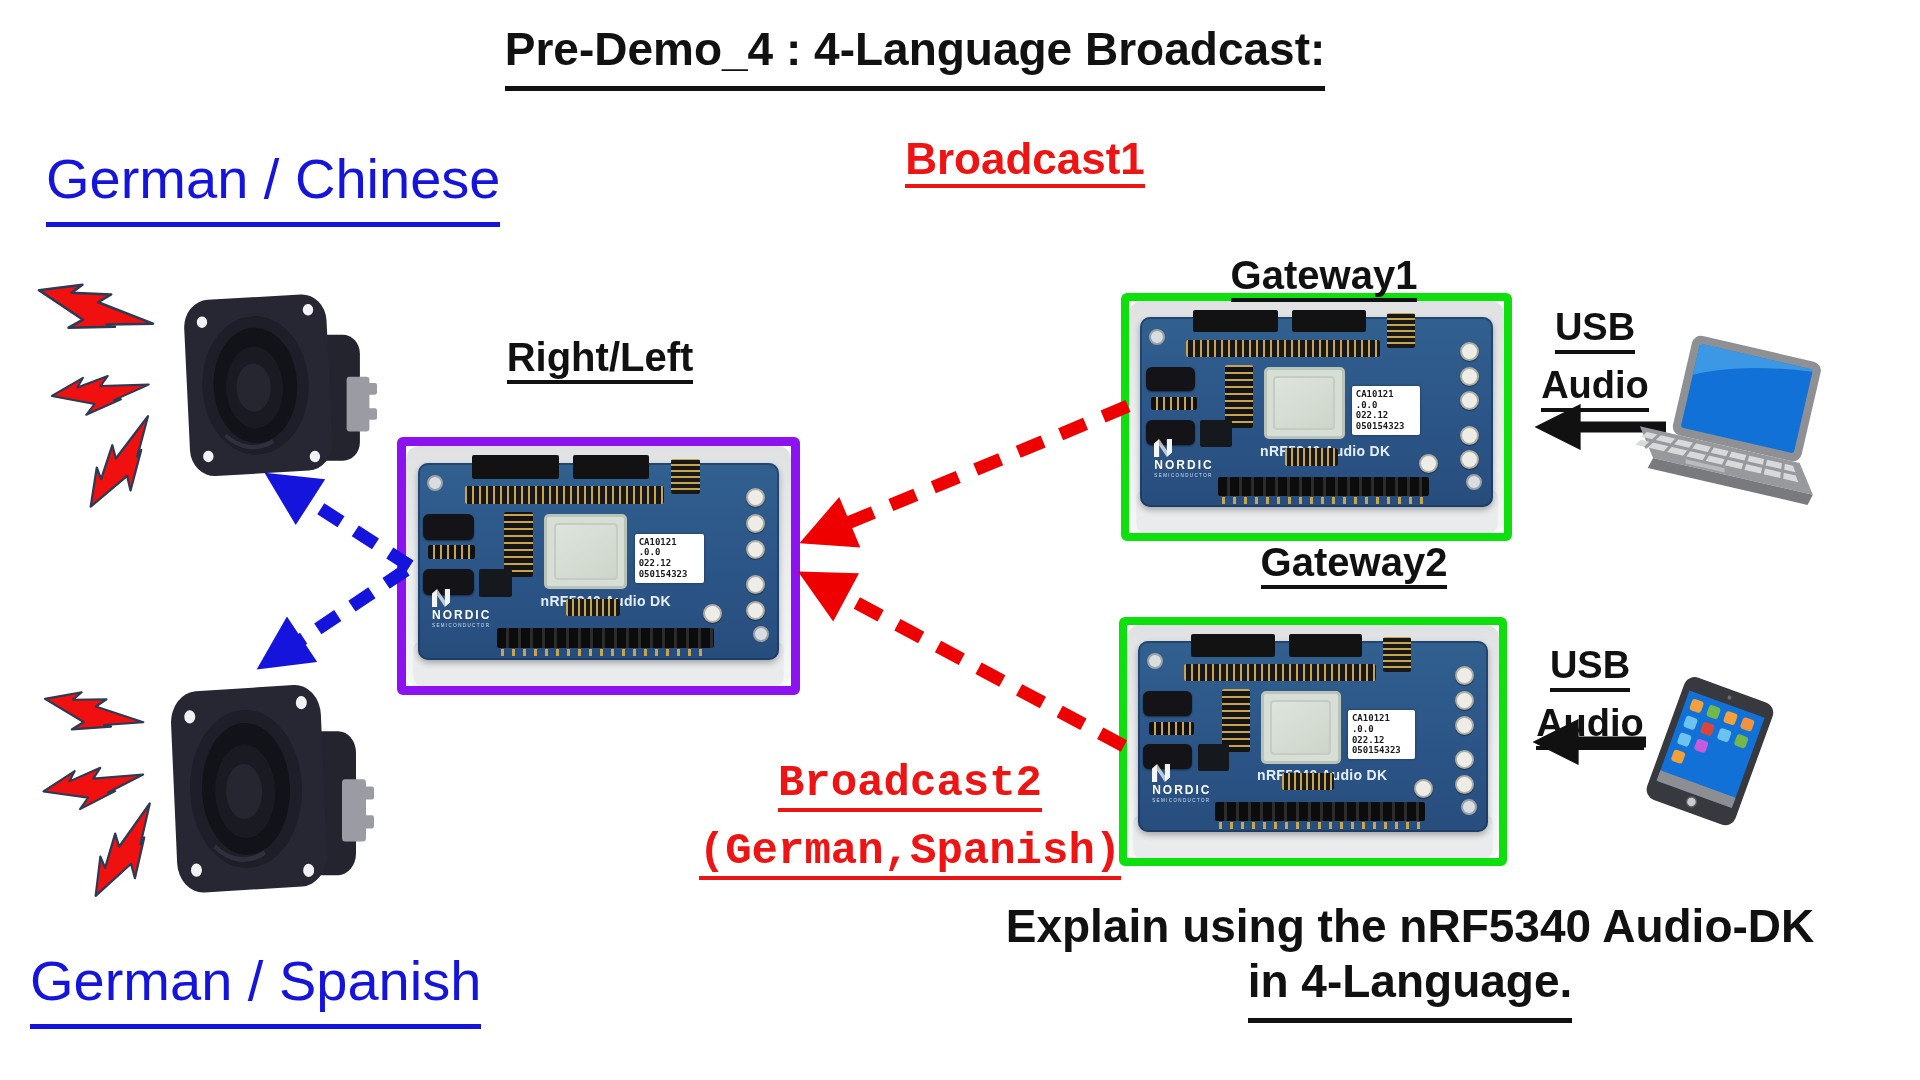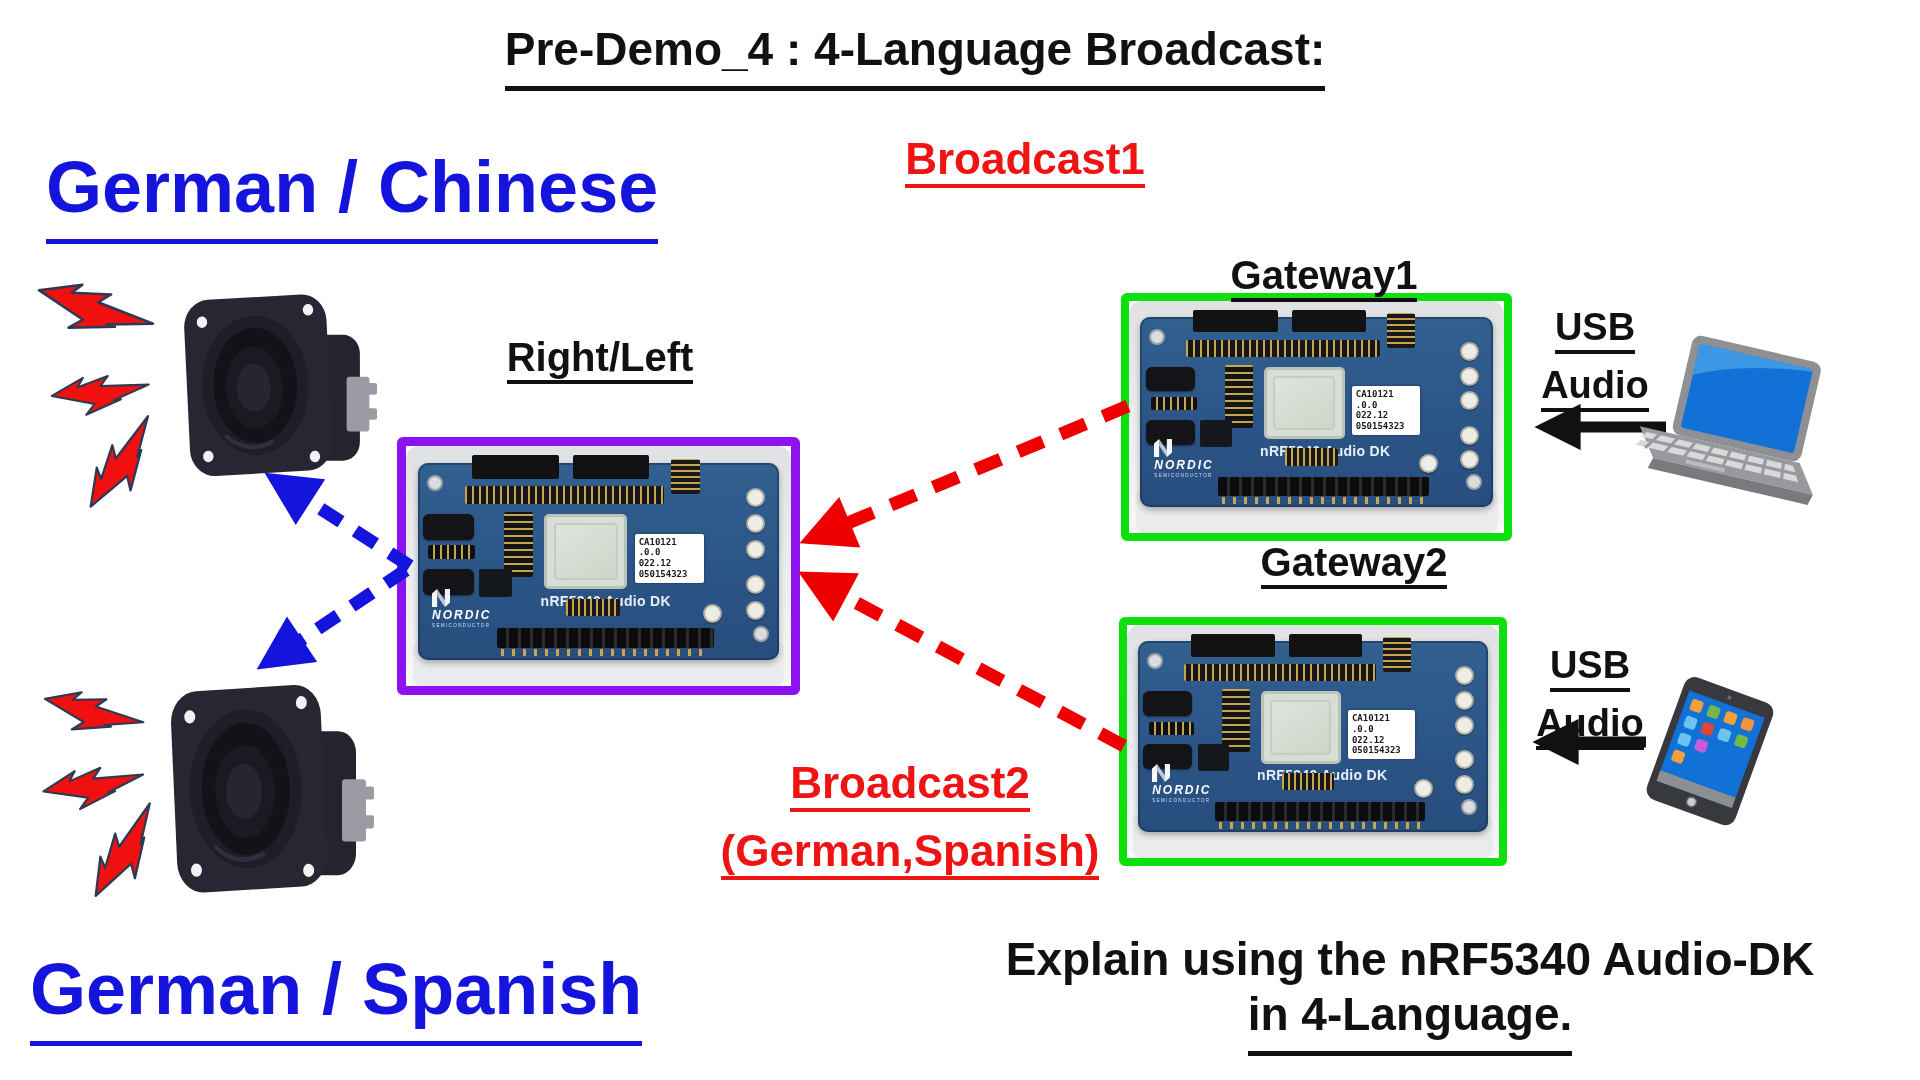--- a/index.html
+++ b/index.html
@@ -8,34 +8,34 @@
     background:#ffffff;
     font-family:"Liberation Sans","DejaVu Sans",sans-serif;
     -webkit-font-smoothing:antialiased;
   }
   .abs{position:absolute;}
   .u{display:inline-block;border-bottom:5px solid currentColor;padding-bottom:13px;line-height:1.05;}
   .u4{display:inline-block;border-bottom:4px solid currentColor;padding-bottom:2px;line-height:1.05;margin-top:12px;}
 
   
   .page-title{left:460px;top:22px;width:910px;font-size:46px;font-weight:bold;color:#111;text-align:center;}
-  .blue-head{font-size:72px;font-weight:bold;color:#1414dd;}
+  .blue-head{font-size:56px;font-weight:normal;color:#1414dd;}
   .gc{left:46px;top:146px;}
   .es{left:30px;top:948px;}
   .red-block{color:#ee1414;font-weight:bold;font-size:44px;text-align:center;line-height:1.5;}
   .b1{left:790px;top:124px;width:470px;}
-  .b2{left:660px;top:748px;width:500px;}
+  .b2{left:660px;top:748px;width:500px;font-family:Liberation Mono, monospace;}
   .blk-label{color:#111;font-weight:bold;font-size:40px;text-align:center;}
   .rl{left:450px;top:324px;width:300px;}
   .gw1{left:1174px;top:242px;width:300px;}
   .gw2{left:1204px;top:529px;width:300px;}
   .usb-block{color:#111;font-weight:bold;font-size:38px;text-align:center;line-height:1.3;width:220px;}
   .usb1{left:1485px;top:296px;}
   .usb2{left:1480px;top:634px;}
-  .explain{left:910px;top:932px;width:1000px;color:#111;font-weight:bold;font-size:46px;text-align:center;line-height:1.2;}
+  .explain{left:910px;top:899px;width:1000px;color:#111;font-weight:bold;font-size:46px;text-align:center;line-height:1.2;}
 
   
   .devbox{box-sizing:border-box;border-radius:6px;background:#fff;}
   .purple{left:397px;top:437px;width:403px;height:258px;border:9px solid #8d12f0;}
   .green1{left:1121px;top:293px;width:391px;height:248px;border:8px solid #0de00d;}
   .green2{left:1119px;top:617px;width:388px;height:249px;border:8px solid #0de00d;}
   .board-slot{position:absolute;inset:0;overflow:hidden;border-radius:13px;}
 
   
   .photo{position:absolute;inset:0;background:linear-gradient(180deg,#dfe1e3 0%,#eceeef 55%,#f6f7f7 100%);}
@@ -59,21 +59,21 @@
   .chip{position:absolute;left:35%;top:26%;width:23%;height:38%;background:#d7ded6;border:3px solid #b9c3b7;border-radius:5px;box-sizing:border-box;}
   .chip::after{content:"";position:absolute;inset:9%;border:2px solid #c4cdc2;border-radius:4px;
           background:linear-gradient(145deg,#dee4db 0%,#cdd5cb 100%);}
   .sticker{position:absolute;left:60%;top:36%;width:17%;background:#ffffff;border-radius:2px;
           box-shadow:0 0 3px rgba(0,0,0,.4);padding:3px 4px;
           font-family:"DejaVu Sans Mono",monospace;font-size:9px;line-height:1.2;color:#1a1a1a;font-weight:bold;}
   .board-title{position:absolute;left:34%;top:66%;font-size:14px;font-weight:bold;color:#e6eff9;letter-spacing:.3px;}
   .btn{position:absolute;width:15px;height:15px;border-radius:50%;background:#edece6;border:2px solid #aeae a4;border:2px solid #aeaea4;box-shadow:0 1px 1px rgba(0,0,0,.4);}
   .logo{position:absolute;left:4%;top:64%;color:#fff;}
   .logo svg{display:block;}
-  .logo-word{font-size:12px;font-weight:bold;letter-spacing:2px;margin-top:1px;font-style:italic;}
+  .logo-word{font-size:12px;font-weight:bold;letter-spacing:2px;margin-top:1px;}
   .logo-sub{font-size:4.5px;letter-spacing:1.4px;color:#cfe0f0;margin-top:1px;}
   .bottom-conn{position:absolute;left:22%;bottom:6%;width:60%;height:10%;border-radius:2px;
           background:repeating-linear-gradient(90deg,#0c0c0c 0 9px,#2c2c2c 9px 12px);}
   .bottom-conn::after{content:"";position:absolute;left:2%;right:2%;top:104%;height:36%;
           background:repeating-linear-gradient(90deg,#c9a44f 0 3px,transparent 3px 11px);}
   .smallchip{position:absolute;left:17%;top:54%;width:9%;height:14%;background:#15181c;border-radius:2px;}
   .debugpins{position:absolute;left:41%;top:69%;width:15%;height:9%;border-radius:2px;
           background:repeating-linear-gradient(90deg,#c9a44f 0 2px,#181818 2px 6px);}
   .screw{position:absolute;width:12px;height:12px;border-radius:50%;background:#d9dde0;border:2px solid #9aa2a8;}
 

